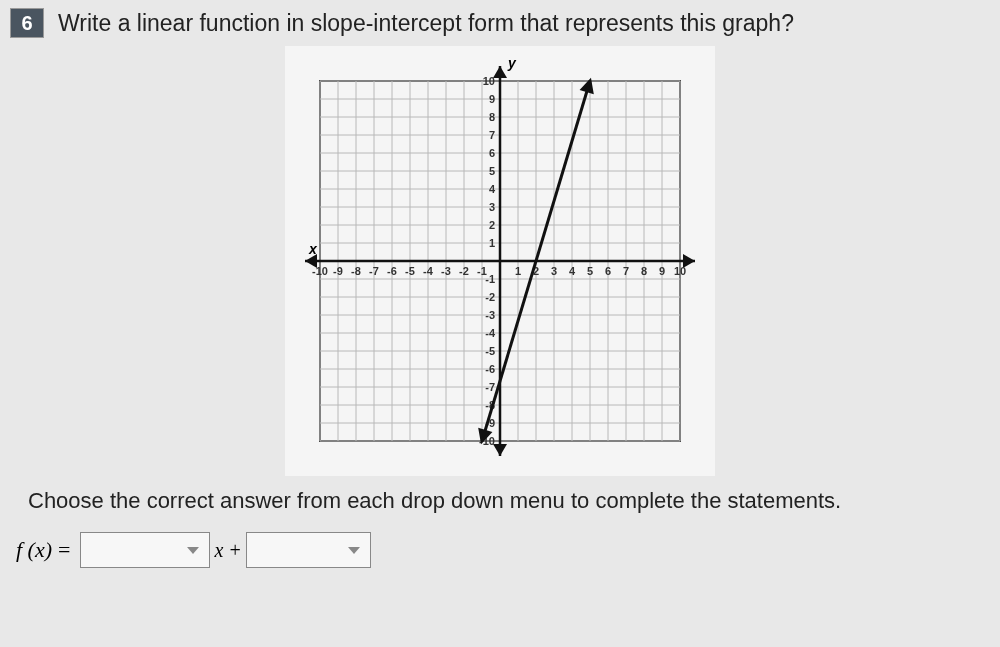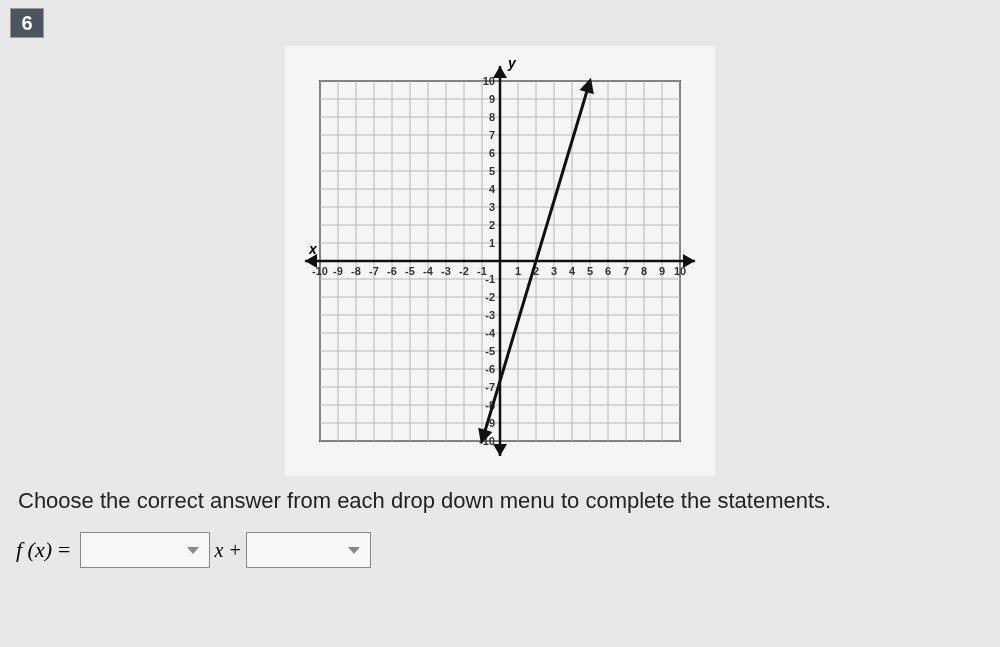--- a/index.html
+++ b/index.html
@@ -43,21 +43,21 @@
       justify-content: center;
       margin: 0 0 12px 0;
     }
     svg.graph {
       display: block;
       background: #f5f5f5;
     }
     .instruction {
       font-size: 22px;
       color: #222;
-      margin: 4px 6px 18px 8px;
+      margin: 4px 6px 18px 18px;
     }
     .answer-row {
       display: flex;
       align-items: center;
       gap: 4px;
       margin-left: 6px;
     }
     .fx {
       font-size: 22px;
       font-style: italic;
@@ -92,20 +92,21 @@
     }
     .dd2 {
       width: 125px;
     }
   </style>
 </head>
 <body>
 
 <div class="header">
   <div class="qnum">6</div>
+  <div class="qtext">Write a linear function in slope-intercept form that represents this graph?</div>
 </div>
 
 <div class="graph-holder">
   <svg class="graph" width="430" height="430" viewBox="0 0 430 430">
 
     <rect x="35" y="35" width="360" height="360" fill="#f5f5f5" stroke="#4a4a4a" stroke-width="2"></rect>
 
     <g stroke="#b8b8b8" stroke-width="1">
 
       <line x1="35" y1="35" x2="35" y2="395"></line>

